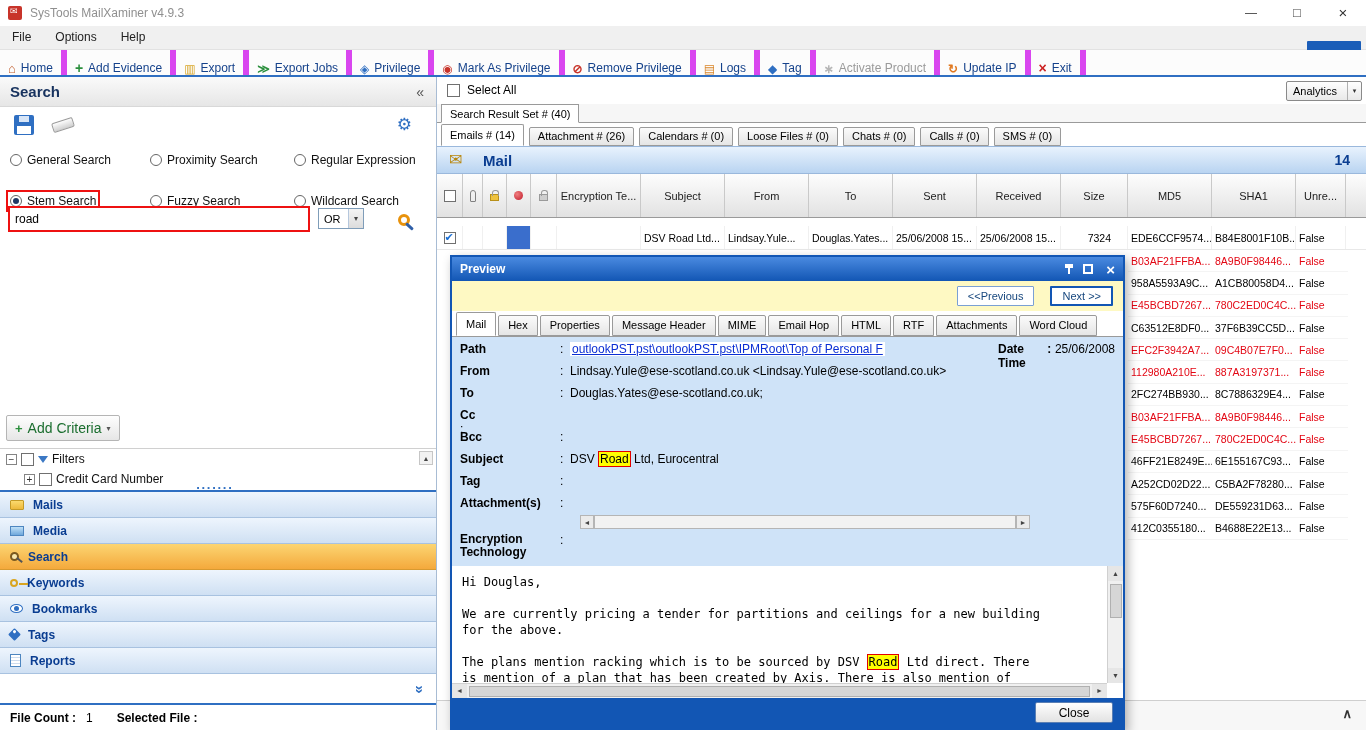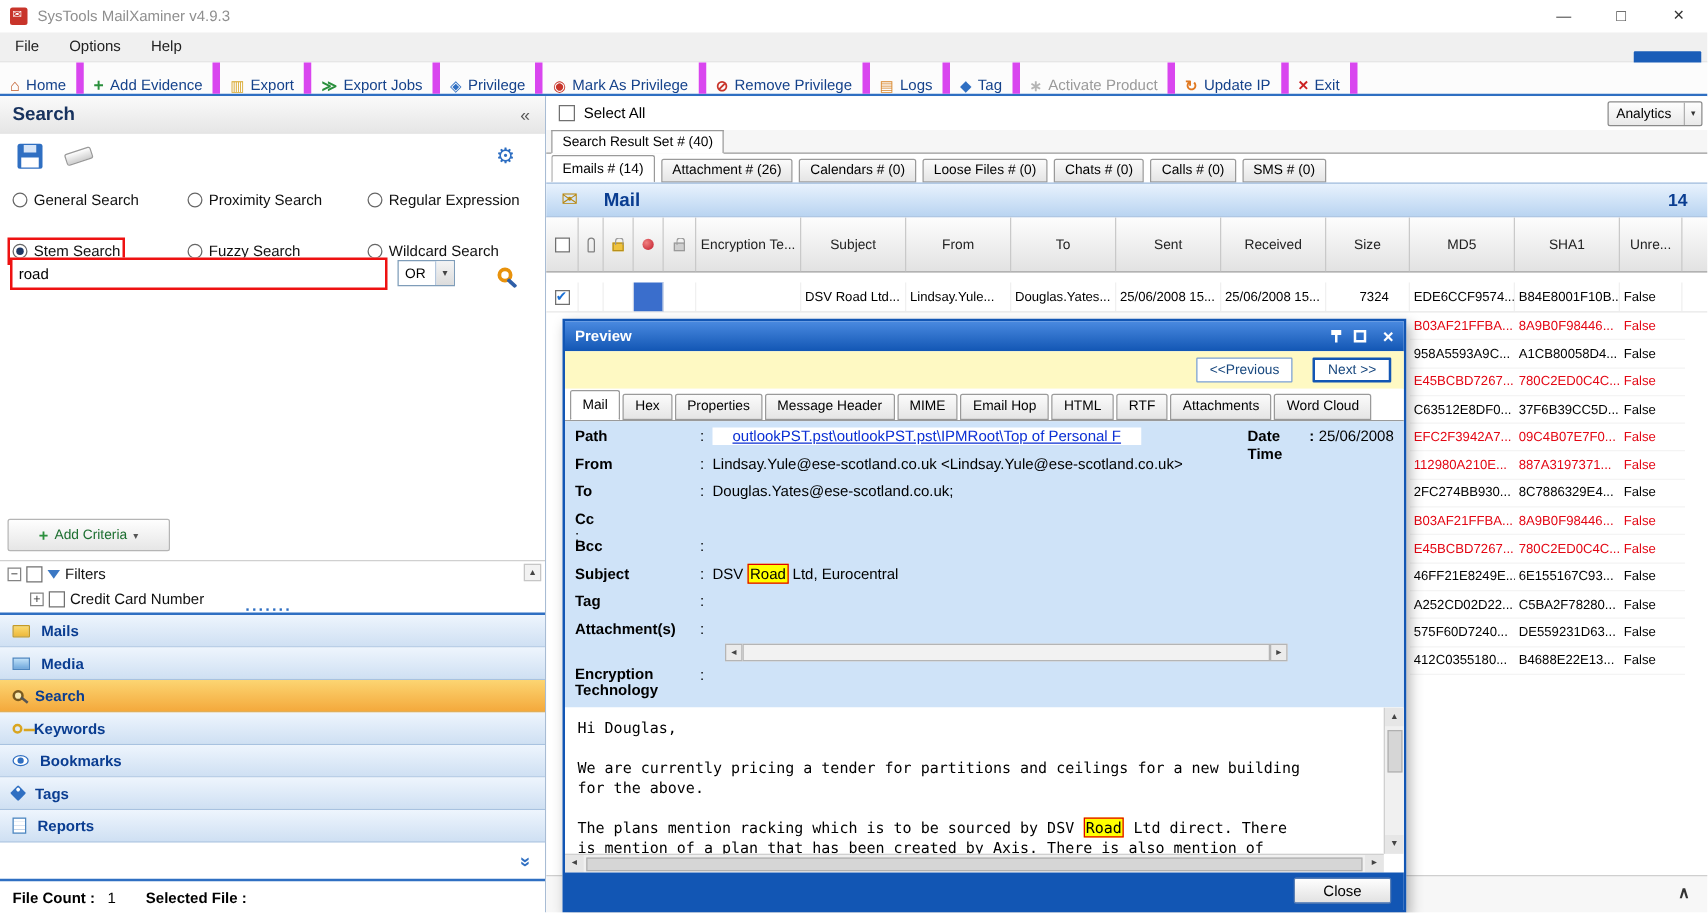--- a/index.html
+++ b/index.html
@@ -67,21 +67,21 @@
   .query-row{position:absolute;left:0;top:129px;width:100%;height:30px;}
   .query-input{position:absolute;left:8px;top:0;width:302px;height:26px;border:2px solid #ee1111;padding:0 5px;font-size:12px;font-family:inherit;outline:none;}
   .or-combo{position:absolute;left:318px;top:2px;width:46px;height:21px;border:1px solid #7f9db9;background:#fff;display:flex;align-items:center;}
   .or-text{flex:1;padding-left:5px;font-size:11px;}
   .or-arrow{width:15px;height:100%;background:linear-gradient(#f4f4f4,#dcdcdc);border-left:1px solid #b5c7dd;font-size:8px;display:flex;align-items:center;justify-content:center;color:#444;}
   .or-arrow::before{content:"▾";}
   .magbtn{position:absolute;left:390px;top:0;width:28px;height:28px;display:flex;align-items:center;justify-content:center;}
   .magnifier{width:12px;height:12px;border:3px solid #e8920c;border-radius:50%;position:relative;}
   .magnifier::after{content:"";position:absolute;right:-7px;bottom:-5px;width:9px;height:3px;background:#2f5fa8;transform:rotate(42deg);border-radius:1px;}
 
-  .add-criteria{position:absolute;left:6px;top:338px;height:26px;padding:0 24px;display:inline-flex;align-items:center;gap:5px;background:linear-gradient(#fefefe,#e6e6e6);border:1px solid #b5b5b5;border-radius:2px;font-size:11px;color:#1b6e2f;}
+  .add-criteria{position:absolute;left:6px;top:338px;height:26px;padding:0 8px;display:inline-flex;align-items:center;gap:5px;background:linear-gradient(#fefefe,#e6e6e6);border:1px solid #b5b5b5;border-radius:2px;font-size:14px;color:#1b6e2f;}
   .ac-plus{color:#2a8f3c;font-weight:bold;font-size:13px;}
   .ac-plus::before{content:"+";}
   .ac-arrow{color:#555;font-size:8px;}
   .ac-arrow::before{content:"▾";}
 
   .filters-box{position:absolute;left:0;top:371px;width:100%;height:42px;background:#fff;border-top:1px solid #d0d0d0;overflow:hidden;}
   .tree-row{position:absolute;left:6px;top:3px;display:flex;align-items:center;gap:4px;font-size:12px;}
   .tree-row.child{left:24px;top:23px;}
   .tree-box{width:11px;height:11px;border:1px solid #848484;background:#fff;font-size:10px;line-height:9px;text-align:center;color:#333;flex:none;}
   .tree-box.minus::before{content:"−";}
@@ -184,21 +184,21 @@
   .pv-details{flex:none;height:229px;background:#cfe3f8;position:relative;font-size:12px;}
   .fld{position:absolute;left:8px;display:flex;align-items:flex-start;}
   .flabel{width:100px;font-weight:bold;flex:none;}
   .fcolon{width:10px;flex:none;}
   .fvalue{white-space:nowrap;}
   .fvalue span{white-space:pre;}
   .f-path{top:5px;width:655px;}
   .f-from{top:27px;}.f-to{top:49px;}.f-cc{top:71px;flex-direction:column;}.f-bcc{top:93px;}
   .f-subject{top:115px;}.f-tag{top:137px;}.f-att{top:159px;}.f-enc{top:196px;}
   .f-enc .flabel{white-space:normal;line-height:13px;}
-  .path-link{color:#0b2fd4;text-decoration:underline;background:#fff;padding:0 16px;margin-top:26px;}
+  .path-link{color:#0b2fd4;text-decoration:underline;background:#fff;padding:0 2px;margin-top:26px;}
   .dt-group{position:absolute;left:538px;top:0;display:flex;}
   .dt-label{font-weight:bold;}
   .dt-colon{width:14px;text-align:center;font-weight:bold;}
   .kw{background:#ffff00;border:1px solid #e00000;padding:0 1px;}
   .att-scroll{position:absolute;left:128px;top:178px;width:450px;height:14px;background:#d9d9d9;display:flex;}
   .sbtn{width:14px;height:100%;background:#ebebeb;border:1px solid #b5b5b5;font-size:7px;display:flex;align-items:center;justify-content:center;color:#444;flex:none;}
   .sbtn.left::before{content:"◄";}
   .sbtn.right::before{content:"►";}
   .att-thumb{flex:1;background:#f2f2f2;border:1px solid #b5b5b5;}
   .pv-body{flex:1;position:relative;background:#fff;overflow:hidden;}

